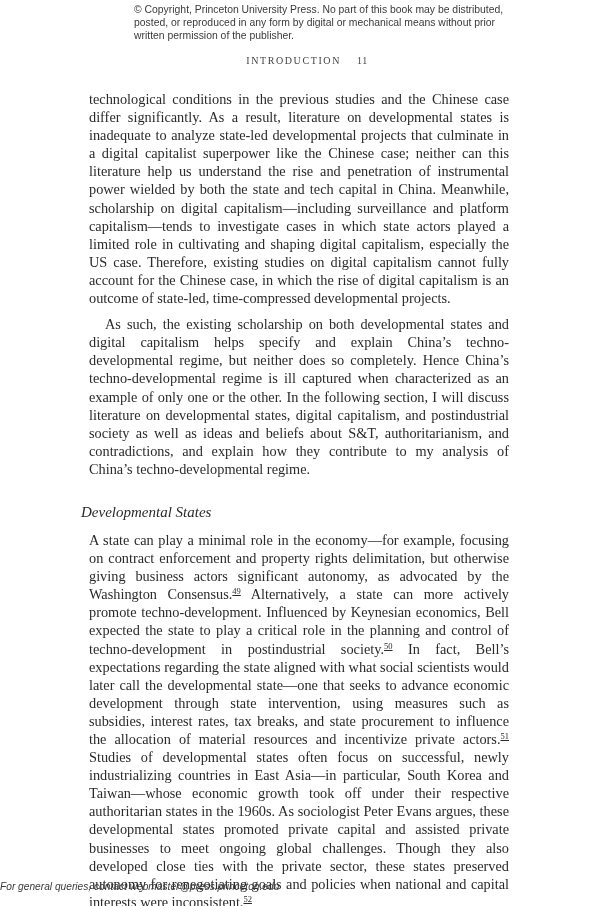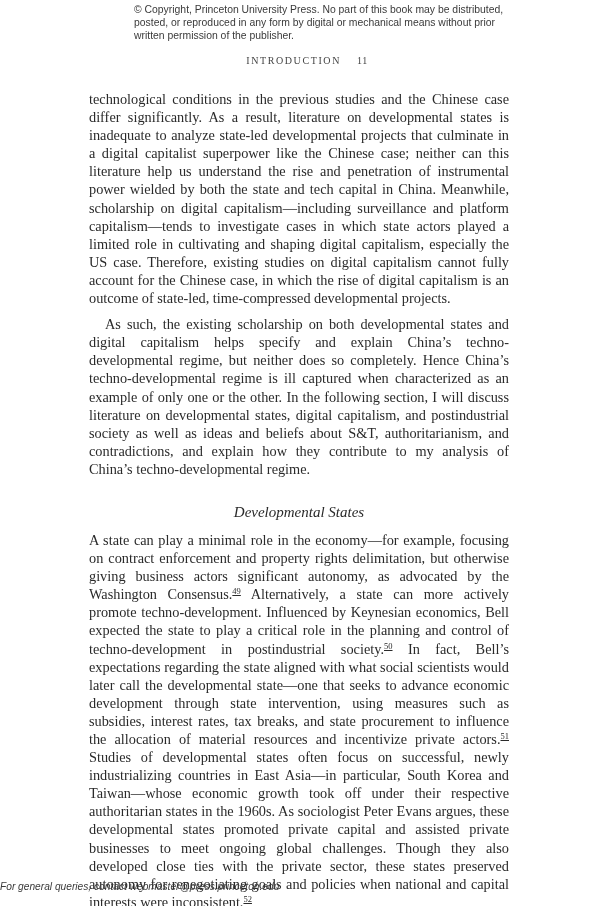--- a/index.html
+++ b/index.html
@@ -53,21 +53,21 @@
     .body-text p {
       margin: 8px;
     }
     .body-text p.indent {
       text-indent: 16px;
     }
     .section-heading {
       font-family: "Liberation Serif", serif;
       font-style: italic;
       font-size: 15px;
-      text-align: center;
+      text-align: left;
       margin: 25px 0 10px 0;
       line-height: 18px;
       color: #2a2a2a;
     }
     sup {
       font-size: 8.5px;
       line-height: 0;
       vertical-align: 5px;
       text-decoration: underline;
     }

